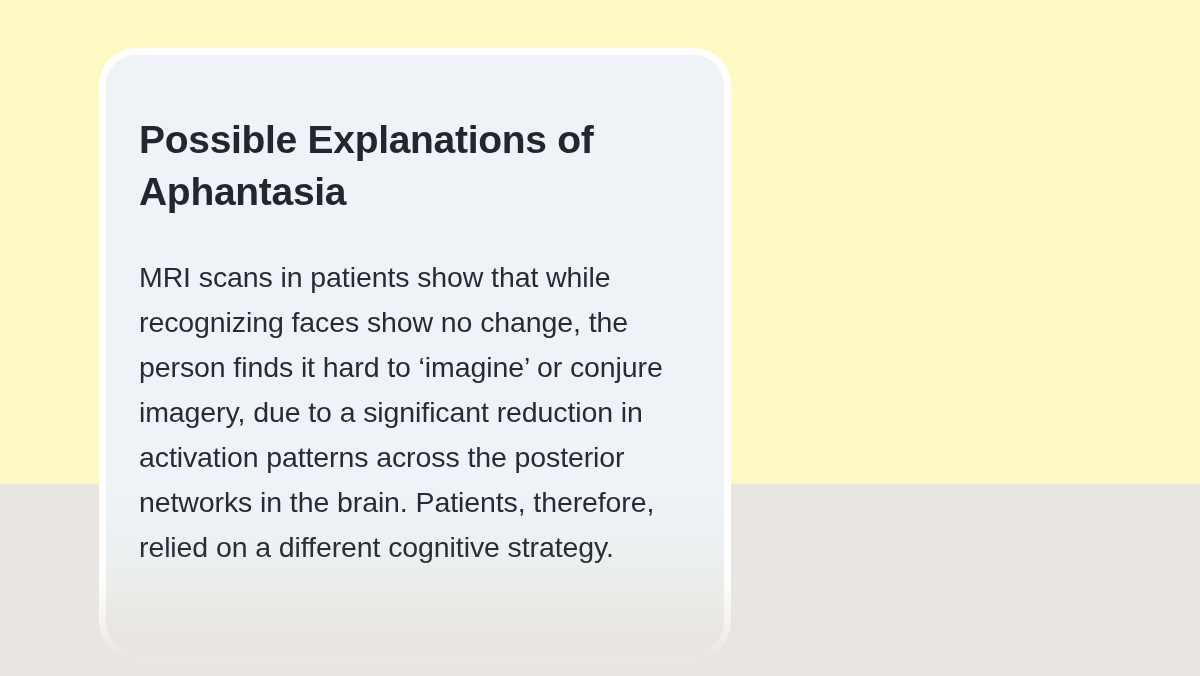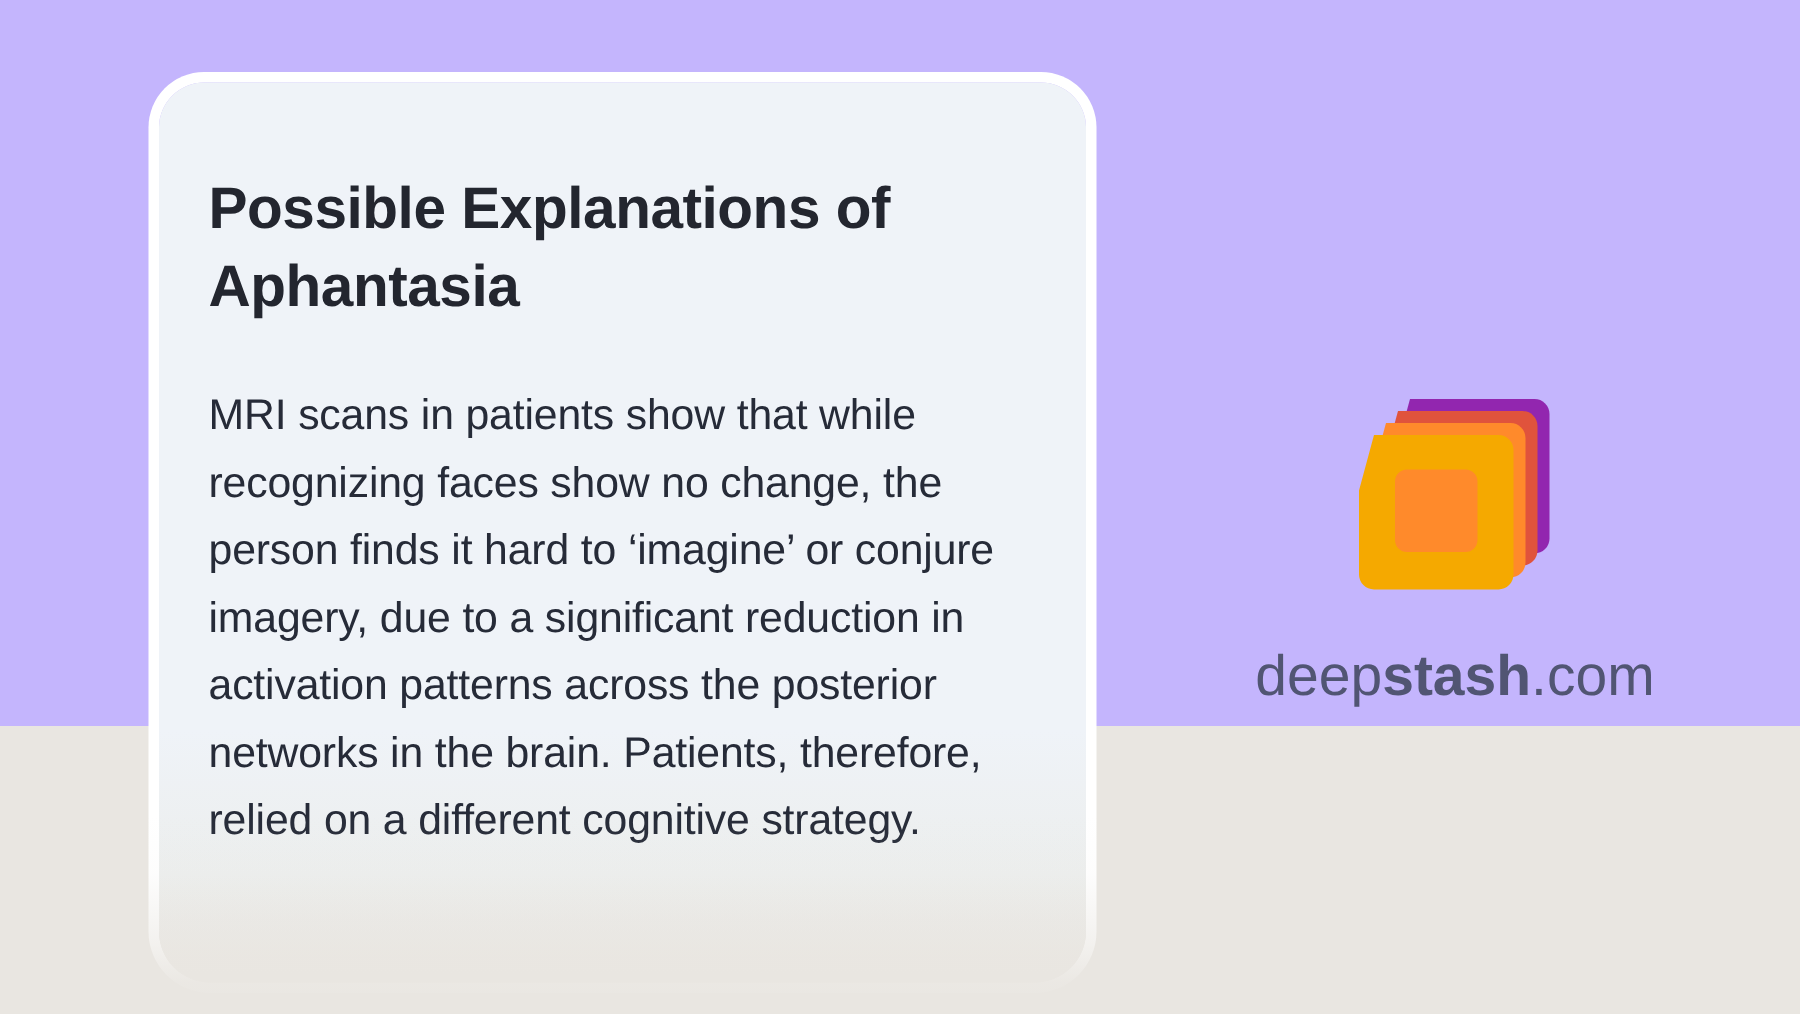--- a/index.html
+++ b/index.html
@@ -13,21 +13,21 @@
     overflow: hidden;
     background: #E9E6E1;
     font-family: "Liberation Sans", sans-serif;
     -webkit-font-smoothing: antialiased;
   }
 
   .canvas {
     position: relative;
     width: 1200px;
     height: 484px;
-    background: #c4b5fd;
+    background: #fef9c3;
   }
 
   
   .card-wrap {
     position: absolute;
     left: 106px;
     top: 55px;
     width: 618px;
     height: 600px;
   }
@@ -134,40 +134,14 @@
     <div class="card"></div>
 
     <div class="card-content">
       <h1 class="card-title">Possible Explanations of Aphantasia</h1>
       <p class="card-body">MRI scans in patients show that while recognizing faces show no change, the person finds it hard to ‘imagine’ or conjure imagery, due to a significant reduction in activation patterns across the posterior networks in the brain. Patients, therefore, relied on a different cognitive strategy.</p>
     </div>
 
     <div class="card-fade"></div>
   </div>
 
-  <div class="brand">
-
-    <div class="logo">
-      <svg viewBox="0 0 160 160" width="160" height="160">
-
-        <path fill="#9226AF" d="M55 20 h83 a10 10 0 0 1 10 10 v83 a10 10 0 0 1 -10 10 h-83
-                 a10 10 0 0 1 -10 -10 v-56 z"></path>
-
-        <path fill="#E0533C" d="M47 28 h83 a10 10 0 0 1 10 10 v83 a10 10 0 0 1 -10 10 h-83
-                 a10 10 0 0 1 -10 -10 v-56 z"></path>
-
-        <path fill="#FF8A2B" d="M39 36 h83 a10 10 0 0 1 10 10 v83 a10 10 0 0 1 -10 10 h-83
-                 a10 10 0 0 1 -10 -10 v-56 z"></path>
-
-        <path fill="#F5A900" fill-rule="evenodd" d="M31 44 h83 a10 10 0 0 1 10 10 v83 a10 10 0 0 1 -10 10 h-83
-                 a10 10 0 0 1 -10 -10 v-56 z
-                 M45 75 a8 8 0 0 1 8 -8 h39 a8 8 0 0 1 8 8 v39 a8 8 0 0 1 -8 8
-                 h-39 a8 8 0 0 1 -8 -8 z"></path>
-      </svg>
-    </div>
-
-    <div class="brand-name">
-      <span class="bn-light">deep</span><span class="bn-bold">stash</span><span class="bn-tld">.com</span>
-    </div>
-
-  </div>
 
 </div>
 
 </body></html>

